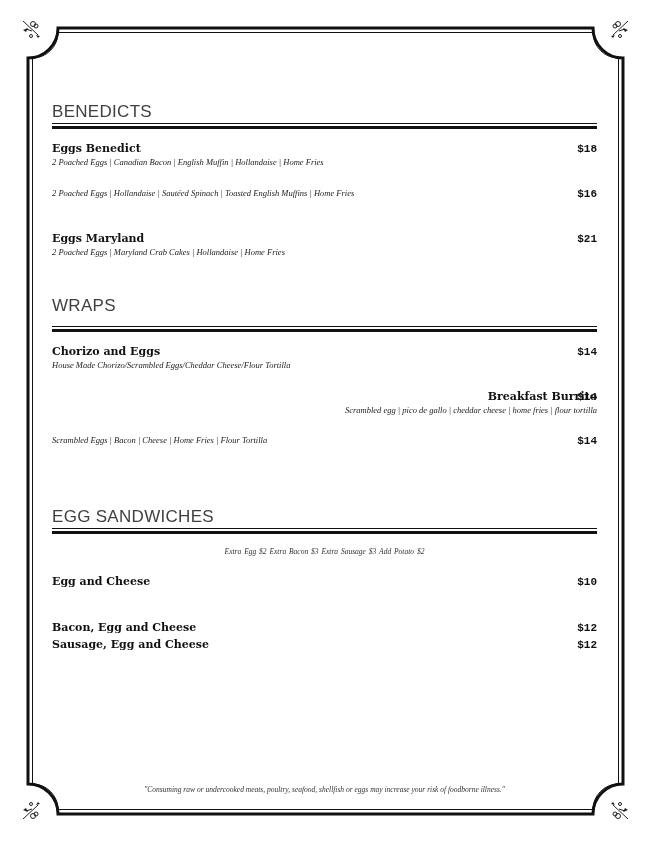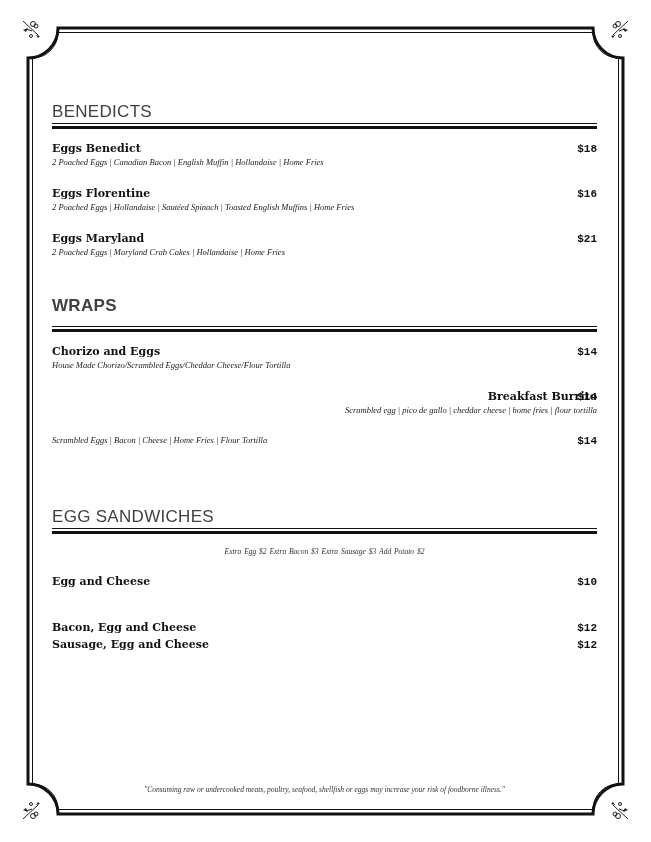--- a/index.html
+++ b/index.html
@@ -99,31 +99,30 @@
     <div class="thin"></div>
     <div class="thick"></div>
   </div>
 
 <div class="item" style="top:142px;">
   <span class="item-name">Eggs Benedict</span>
   <span class="item-desc">2 Poached Eggs | Canadian Bacon | English Muffin | Hollandaise | Home Fries</span>
   <span class="item-price">$18</span>
 </div>
 <div class="item" style="top:187px;">
-  <span class="item-name">Eggs Florentine</span>
   <span class="item-desc">2 Poached Eggs | Hollandaise | Sautéed Spinach | Toasted English Muffins | Home Fries</span>
   <span class="item-price">$16</span>
 </div>
 <div class="item" style="top:232px;">
   <span class="item-name">Eggs Maryland</span>
   <span class="item-desc">2 Poached Eggs | Maryland Crab Cakes | Hollandaise | Home Fries</span>
   <span class="item-price">$21</span>
 </div>
 
-<div class="section-title" style="top:296px;font-weight:bold;">WRAPS</div>
+<div class="section-title" style="top:296px;">WRAPS</div>
 <div class="rule" style="top:326px;">
     <div class="thin"></div>
     <div class="thick"></div>
   </div>
 
 <div class="item" style="top:345px;">
   <span class="item-name">Chorizo and Eggs</span>
   <span class="item-desc">House Made Chorizo/Scrambled Eggs/Cheddar Cheese/Flour Tortilla</span>
   <span class="item-price">$14</span>
 </div>

